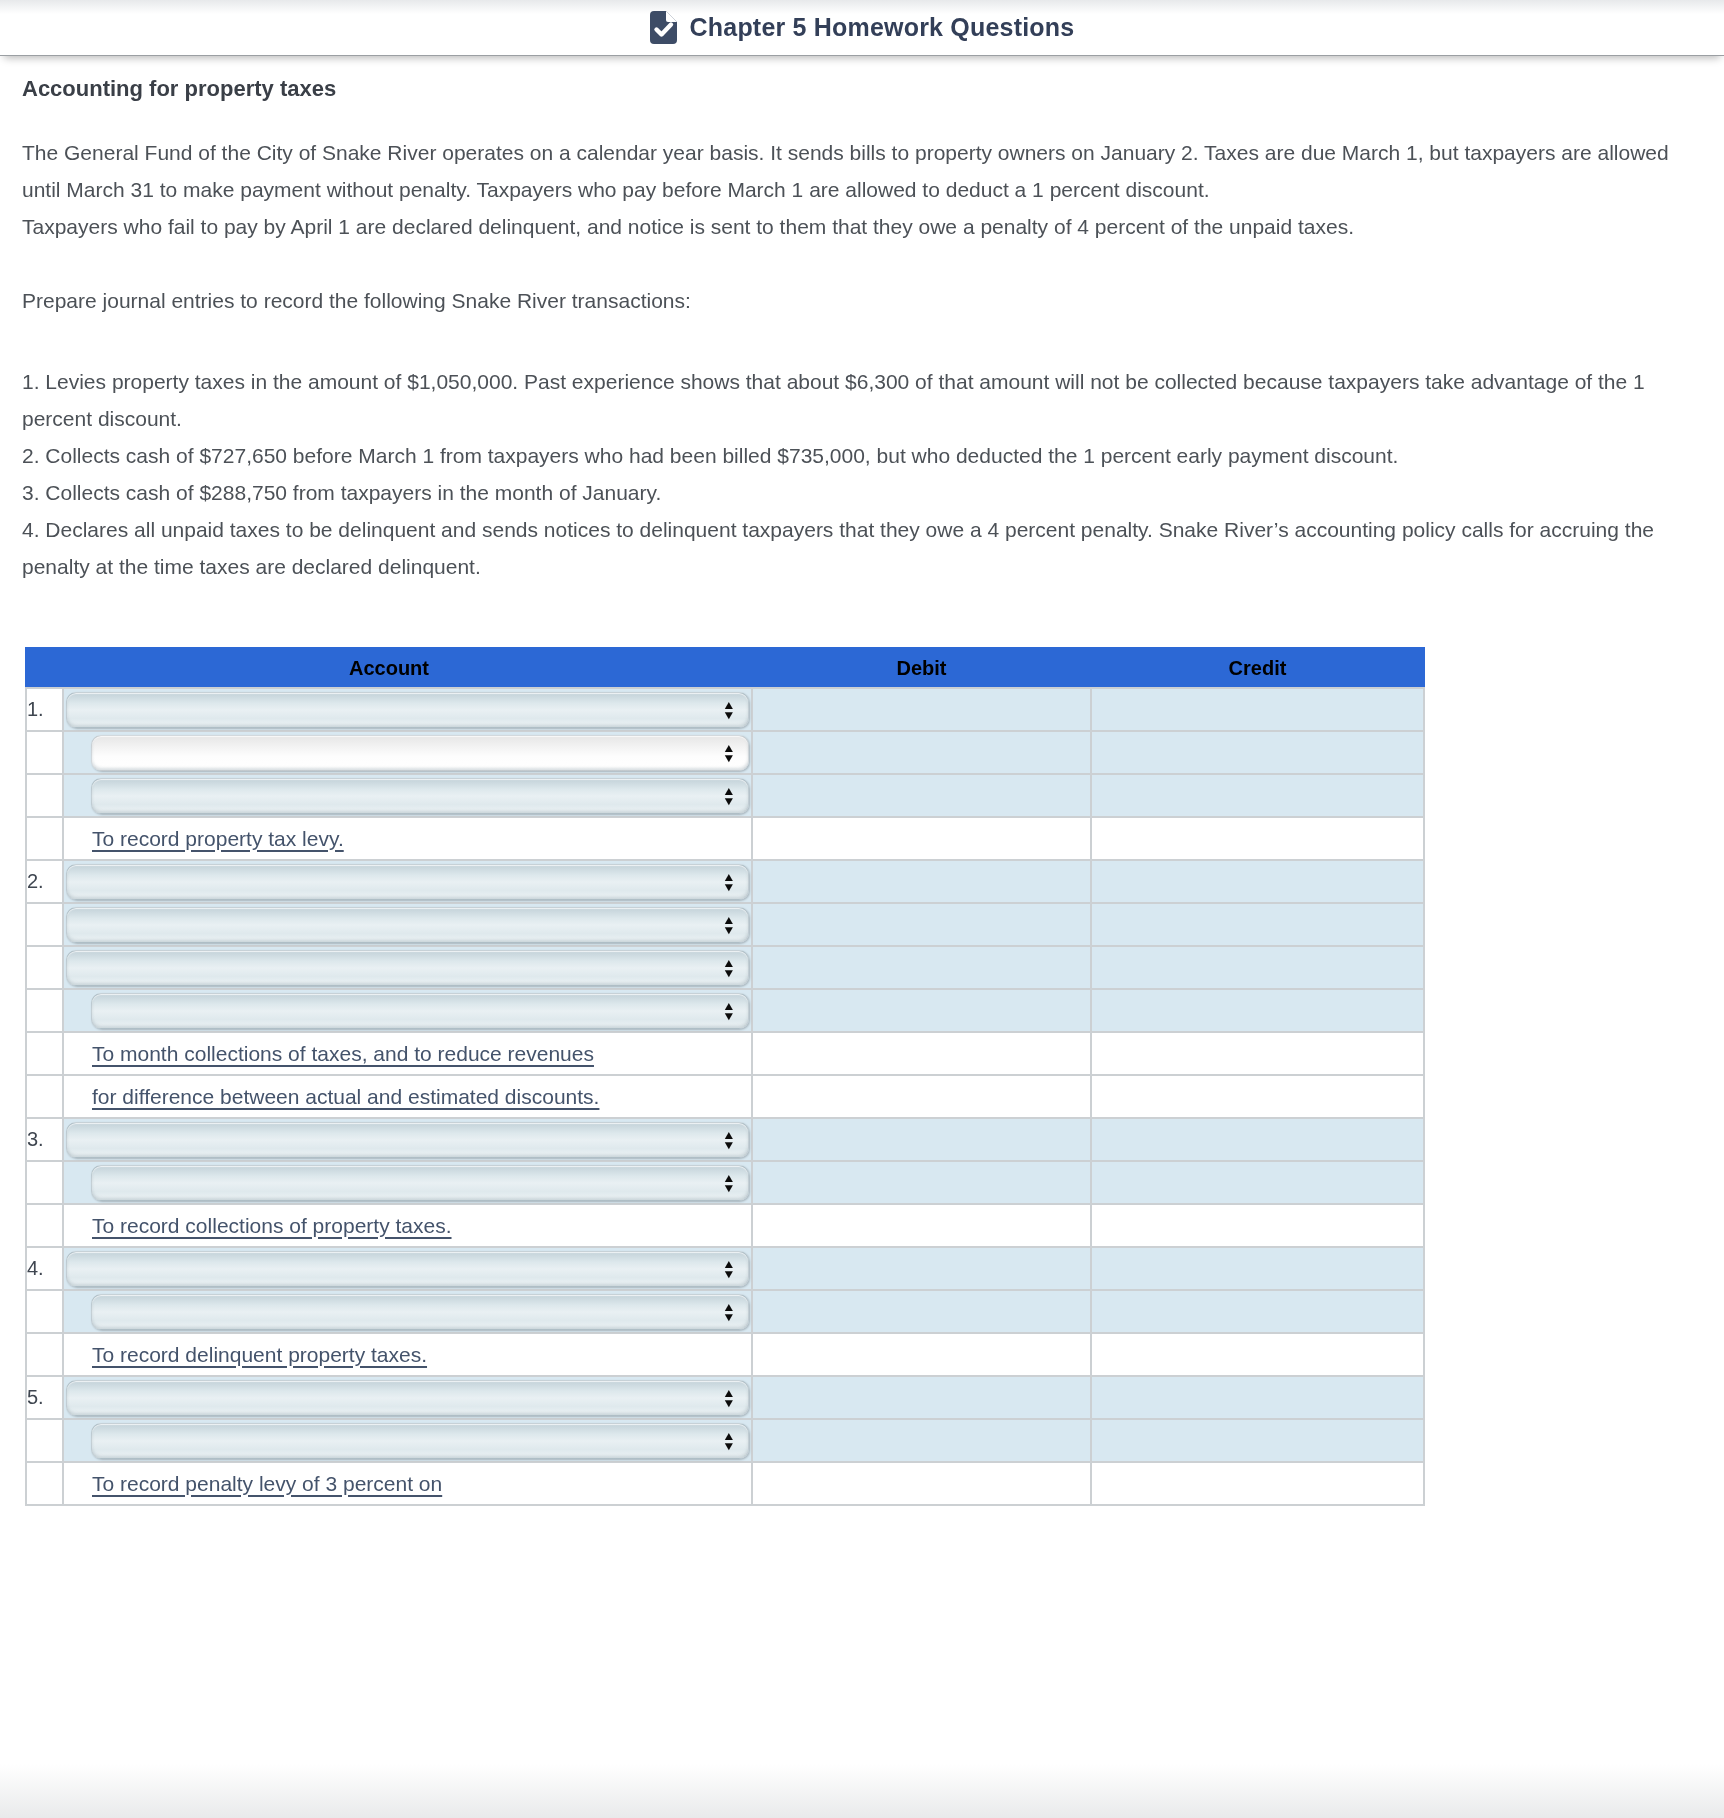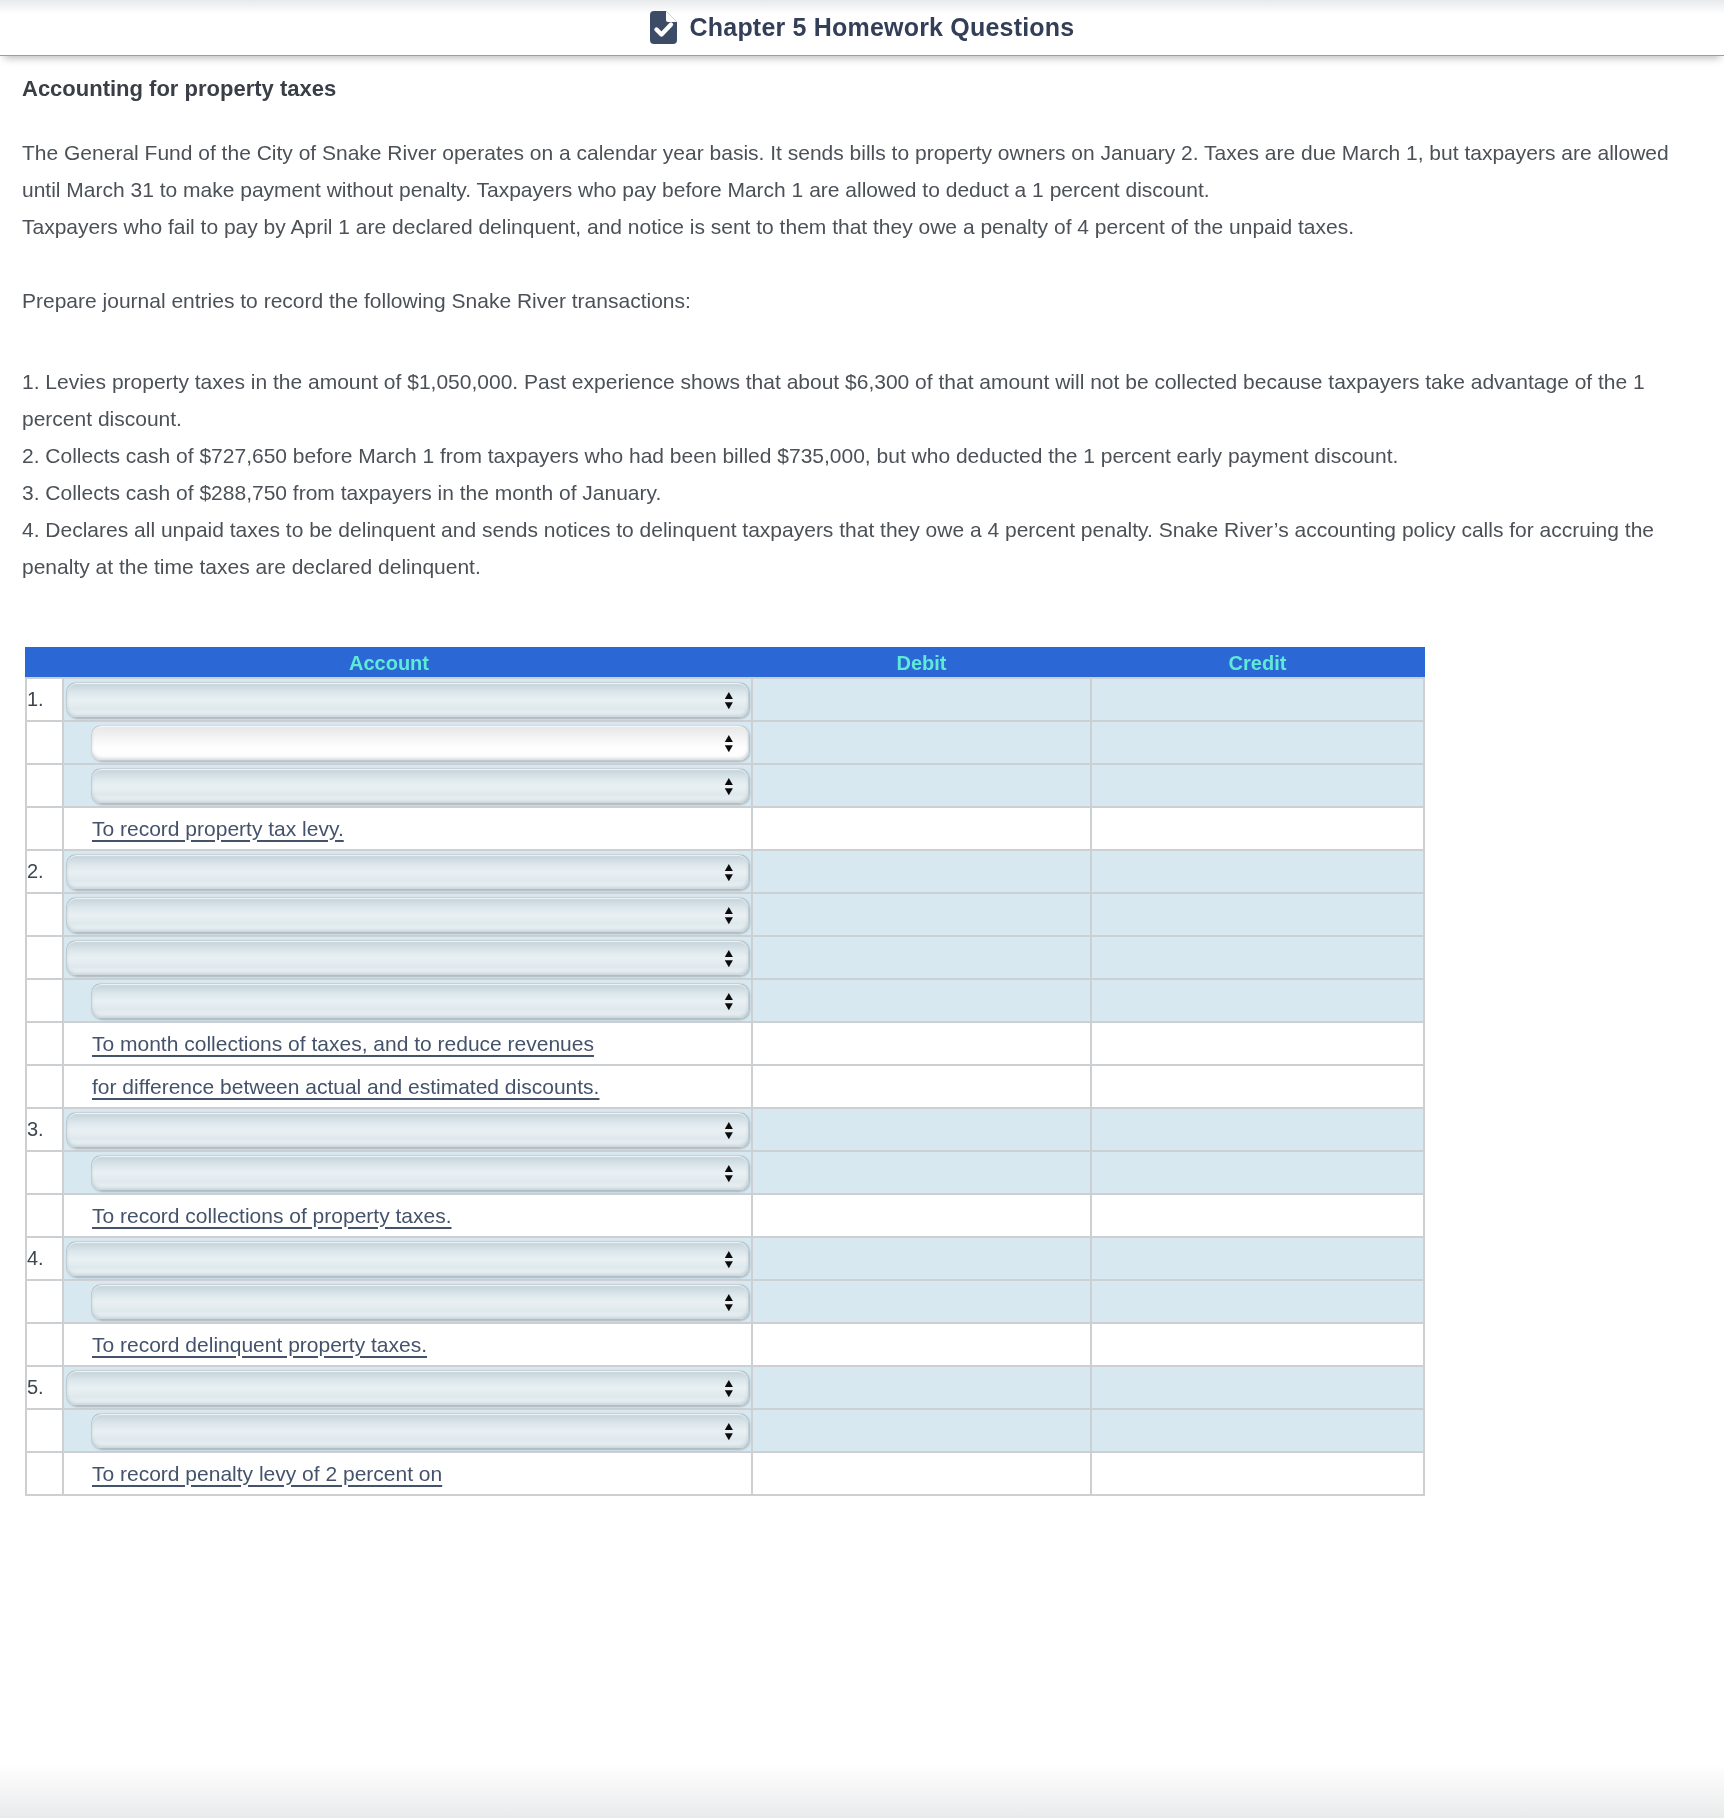--- a/index.html
+++ b/index.html
@@ -48,22 +48,22 @@
   .trans-block{margin-top:44px;}
   
   table.journal{
     border-collapse:collapse;
     margin:62px 0 0 3px;
     width:1398px;
     table-layout:fixed;
   }
   table.journal th{
     background:var(--header-blue);
-    color:#5eead4;font-size:20px;font-weight:bold;
-    height:30px;padding:0;text-align:center;
+    color:#000000;font-size:20px;font-weight:bold;
+    height:40px;padding:0;text-align:center;
     border:2px solid var(--header-blue);
     border-bottom:2px solid var(--grid-gray);
   }
   table.journal td{
     border:2px solid var(--grid-gray);
     background:#ffffff;
     height:43px;padding:0;vertical-align:middle;
   }
   table.journal td.cell-blue{background:var(--cell-blue);}
   td.num{
@@ -352,21 +352,21 @@
                 <i>▲</i>
                 <i>▼</i>
               </span>
             </div>
           </td>
           <td class="cell-blue"></td>
           <td class="cell-blue"></td>
         </tr>
         <tr>
           <td class="num"></td>
-          <td class="acct"><span class="memo">To record penalty levy of 2 percent on</span></td>
+          <td class="acct"><span class="memo">To record penalty levy of 3 percent on</span></td>
           <td></td>
           <td></td>
         </tr>
       </tbody>
   </table>
 </div>
 
 <div class="bottom-fade"></div>
 
 </body></html>

